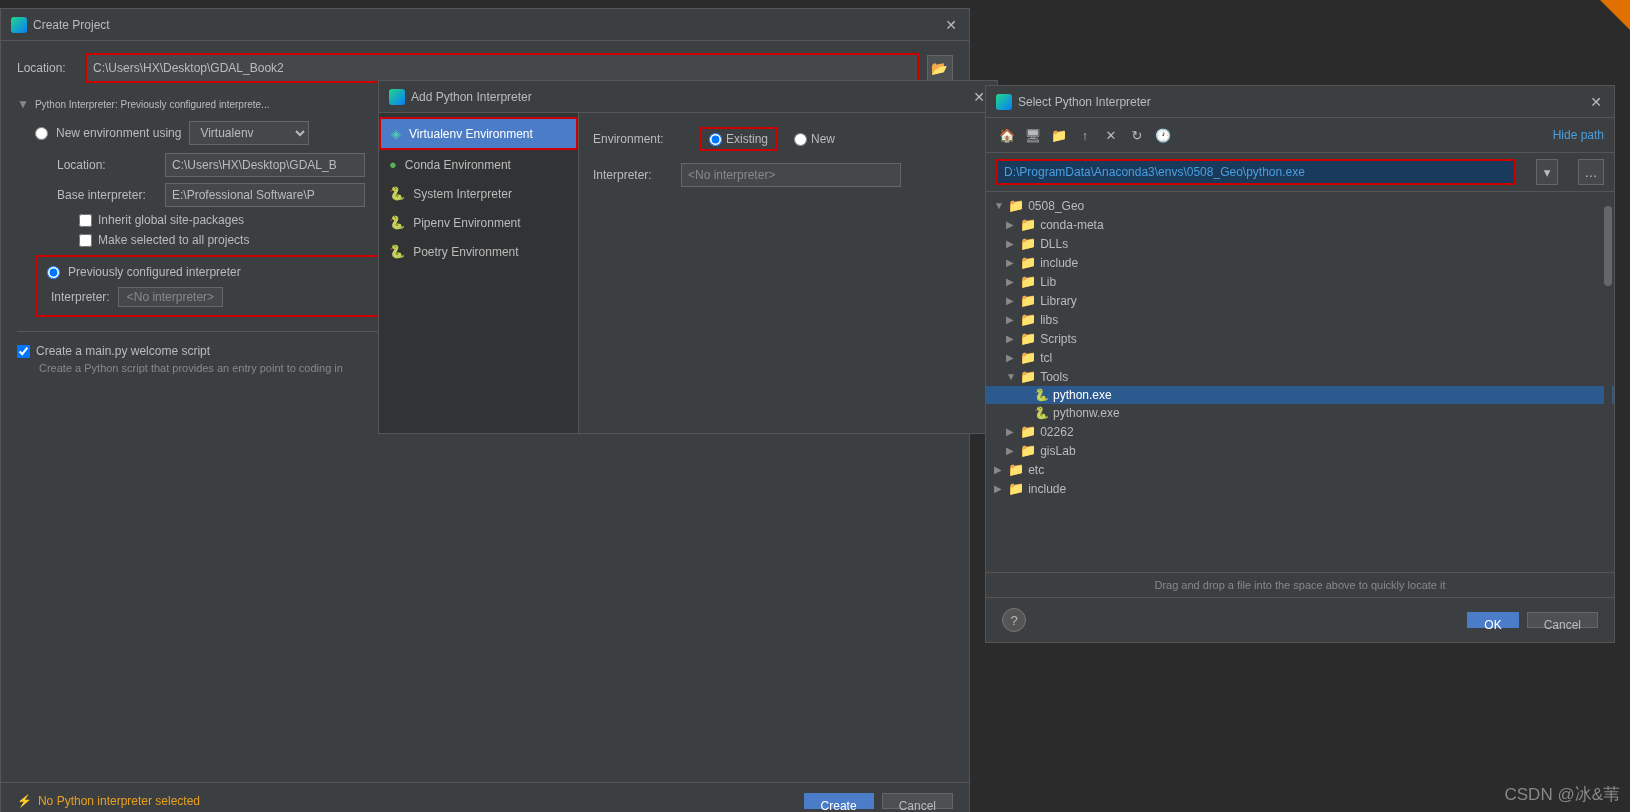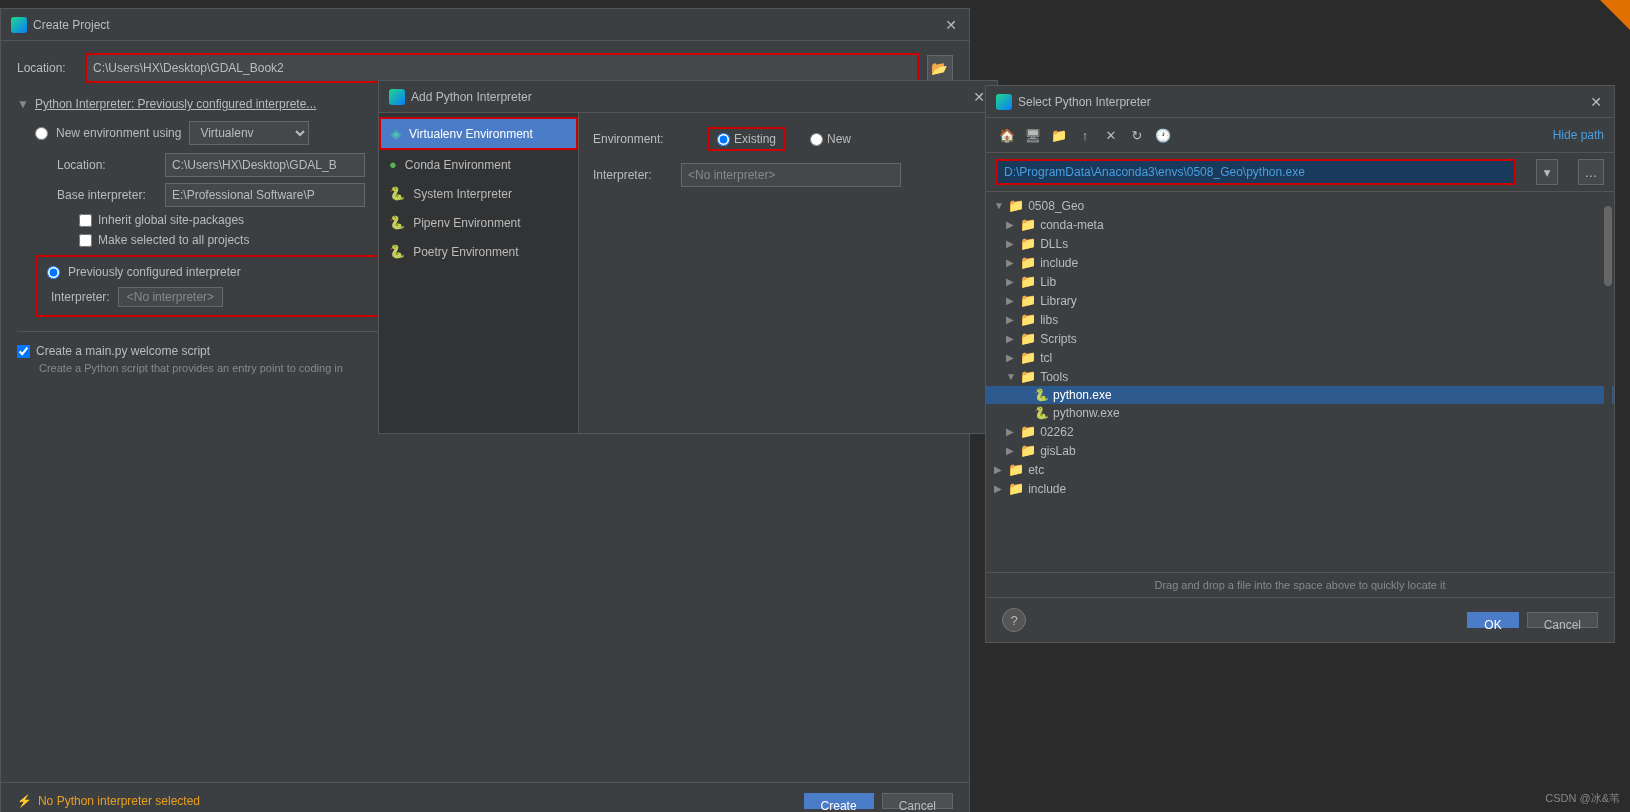--- a/index.html
+++ b/index.html
@@ -70,21 +70,21 @@
 
     .section-header {
       display: flex;
       align-items: center;
       gap: 6px;
       margin-bottom: 10px;
       color: #bbbbbb;
       font-size: 12px;
     }
     .section-header .expand-arrow { color: #888; }
-    .section-header .section-label { font-size: 12px; text-decoration: underline; }
+    .section-header .section-label { font-size: 10px; }
 
     .interpreter-box {
       margin-left: 18px;
       margin-bottom: 14px;
     }
 
     .radio-row {
       display: flex;
       align-items: center;
       gap: 8px;
@@ -234,21 +234,21 @@
     .menu-icon-pipenv { color: #cc88ff; font-size: 13px; }
     .menu-icon-poetry { color: #dd8888; font-size: 13px; }
 
     .interp-right-panel {
       flex: 1;
       padding: 14px;
     }
     .env-row {
       display: flex;
       align-items: center;
-      gap: 24px;
+      gap: 16px;
       margin-bottom: 12px;
     }
     .env-label { color: #bbbbbb; min-width: 90px; }
     .radio-option {
       display: flex;
       align-items: center;
       gap: 4px;
       border: 2px solid #cc0000;
       padding: 3px 8px;
     }
@@ -402,21 +402,21 @@
     .red-outline {
       border: 2px solid #cc0000 !important;
     }
 
     
     .csdn-watermark {
       position: absolute;
       bottom: 6px;
       right: 10px;
       color: #888;
-      font-size: 11px;
+      font-size: 17px;
     }
 
     
     .pycharm-logo {
       width: 16px; height: 16px;
       background: linear-gradient(135deg, #21d789, #087cfa);
       border-radius: 3px;
       display: inline-block;
     }
 

